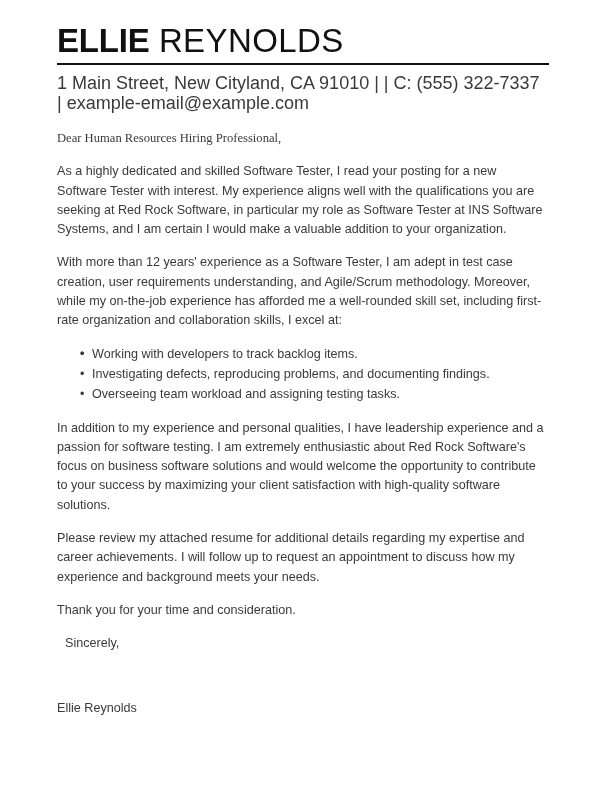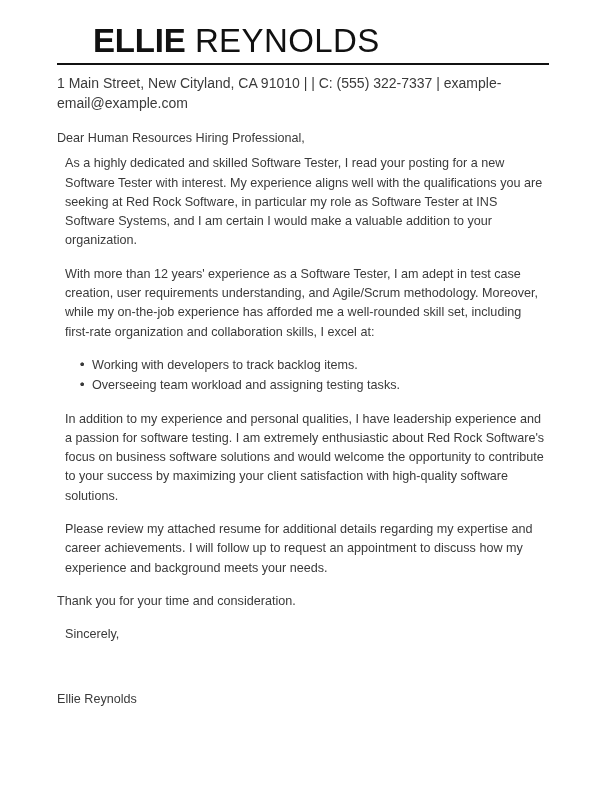--- a/index.html
+++ b/index.html
@@ -37,53 +37,53 @@
   .name-line {
     font-size: 33px;
     line-height: 38px;
     letter-spacing: 0.2px;
     color: #111111;
     white-space: nowrap;
   }
   .name-first {
     font-weight: 700;
     letter-spacing: -0.2px;
-    margin-left: 36px;
   }
   .name-last {
     font-weight: 300;
     letter-spacing: 0.4px;
   }
   .rule {
     margin-top: 3px;
     border-top: 2px solid #111111;
     width: 492px;
     height: 0;
     font-size: 0;
     line-height: 0;
   }
   .contact {
     margin-top: 8px;
-    font-size: 14px;
+    font-size: 18px;
     line-height: 20px;
     color: #3a3a3a;
   }
 
   
   .letter-body {
     margin-top: 16px;
     font-size: 12.6px;
     line-height: 19.3px;
   }
   .para {
-    margin: 0 0 14px 8px;
+    margin: 0 0 14px 0;
     text-align: left;
   }
   .salutation {
-    margin: 0 0 6px 0;
+    margin: 0 0 14px 0;
+    font-family: Liberation Serif, serif;
   }
 
   ul.skills {
     list-style: none;
     margin: 0 0 14px 0;
     padding: 0;
   }
   ul.skills li {
     position: relative;
     padding-left: 35px;
@@ -135,20 +135,21 @@
       <ul class="skills">
         <li>
           <span class="bullet">•</span>
         </li>
         <li>
           <span class="bullet">•</span>
           <span>Working with developers to track backlog items.</span>
         </li>
         <li>
           <span class="bullet">•</span>
+          <span>Investigating defects, reproducing problems, and documenting findings.</span>
         </li>
         <li>
           <span class="bullet">•</span>
           <span>Overseeing team workload and assigning testing tasks.</span>
         </li>
       </ul>
 
       <p class="para">In addition to my experience and personal qualities, I have leadership experience and a passion for software testing. I am extremely enthusiastic about Red Rock Software's focus on business software solutions and would welcome the opportunity to contribute to your success by maximizing your client satisfaction with high-quality software solutions.</p>
 
       <p class="para">Please review my attached resume for additional details regarding my expertise and career achievements. I will follow up to request an appointment to discuss how my experience and background meets your needs.</p>

